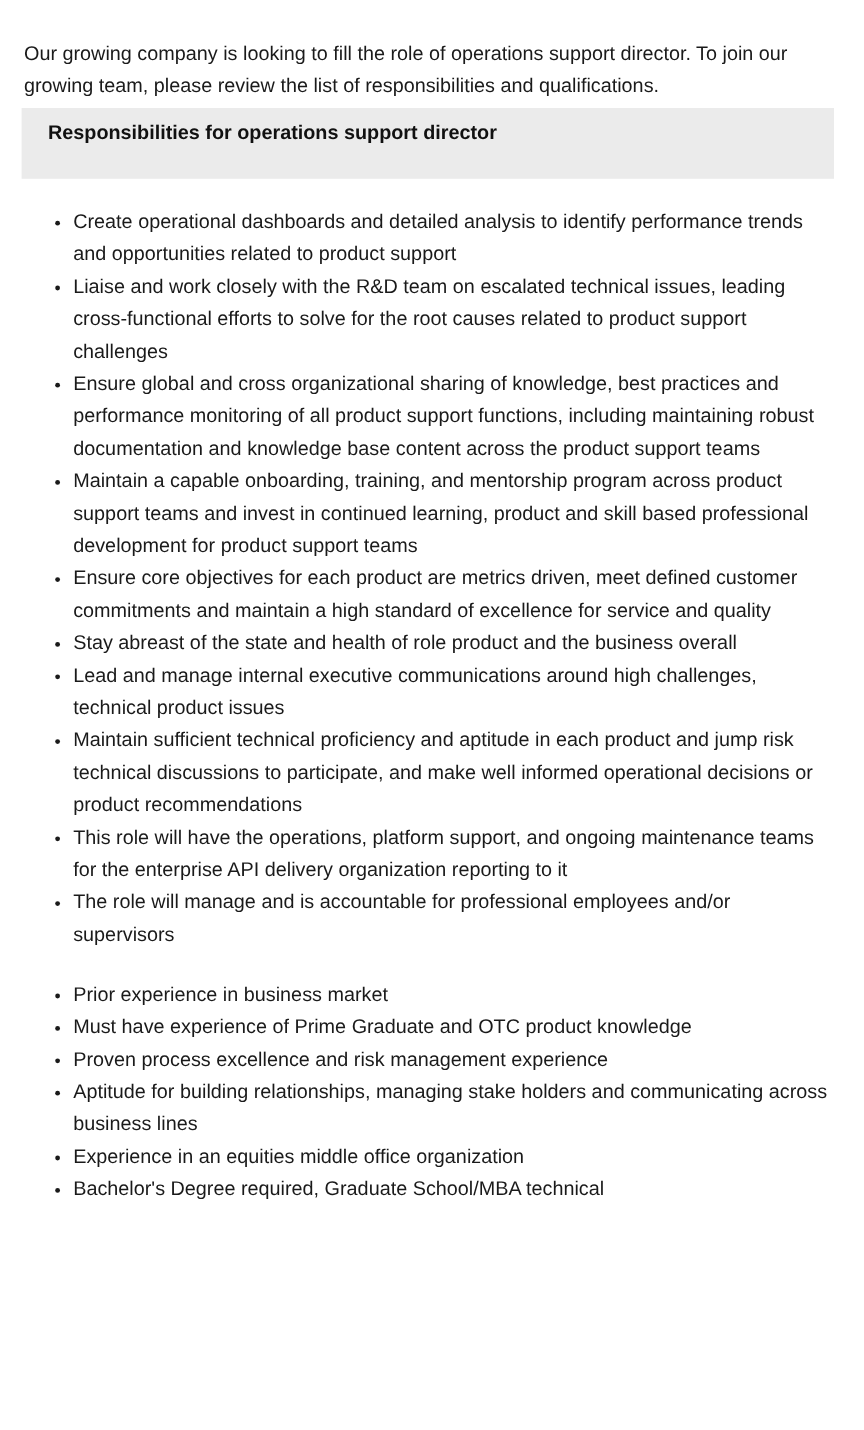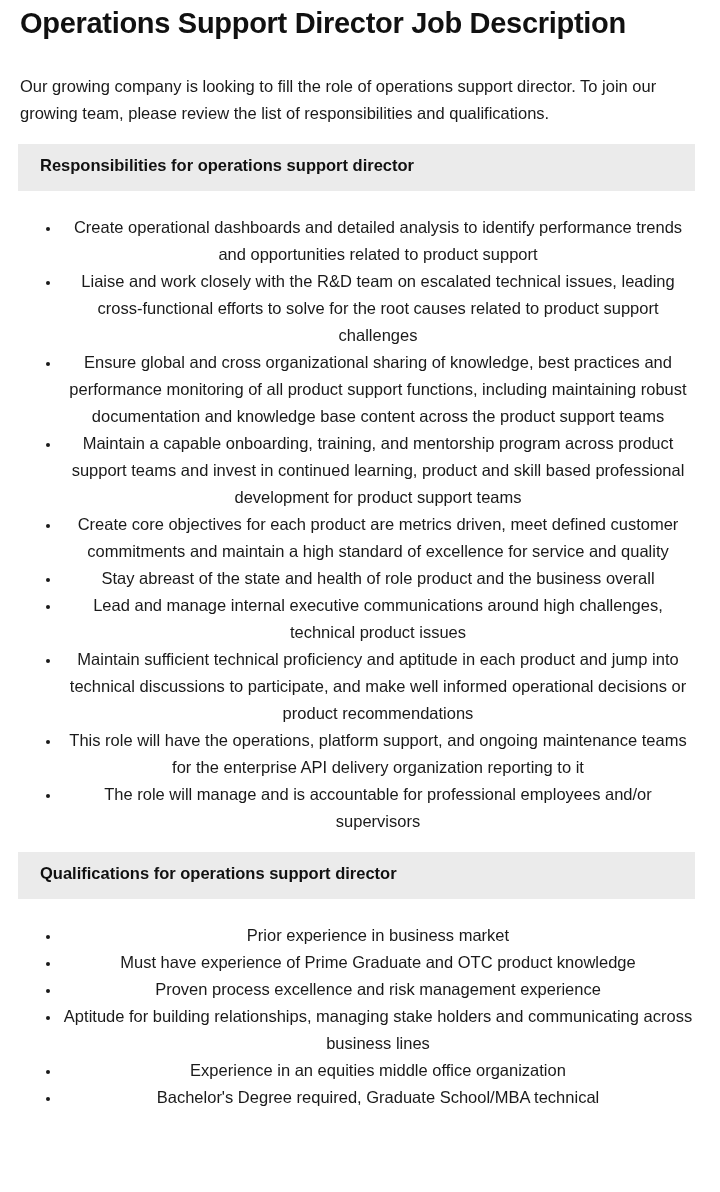--- a/index.html
+++ b/index.html
@@ -27,72 +27,69 @@
     white-space: nowrap;
     color: #111111;
   }
   p.intro {
     margin: 32px 24px 0 20px;
     font-size: 16.5px;
     line-height: 27px;
     font-weight: 400;
   }
   .banner {
-    margin: 17px 25px 0 18px;
-    padding: 11px 0 16px 22px;
+    margin: 4px 25px 0 18px;
+    padding: 11px 0 28px 22px;
     background: var(--header-bg, #ebebeb);
     font-size: 16.5px;
     line-height: 20px;
     font-weight: 700;
     color: #111111;
   }
   ul.bullets {
     margin: 23px 25px 0 0;
     padding: 0 0 0 61px;
     list-style: disc outside;
-    text-align: center;
   }
   ul.bullets li {
     font-size: 16.5px;
     line-height: 27px;
     padding-left: 0;
   }
   ul.bullets li::marker {
     font-size: 0.85em;
     color: #1a1a1a;
   }
   section { display: block; }
 </style>
 </head>
 <body>
 
 <div class="page">
 
-  <h1 class="title">Operations Support Director Job Description</h1>
 
   <p class="intro">Our growing company is looking to fill the role of operations support director. To join our growing team, please review the list of responsibilities and qualifications.</p>
 
   <section>
     <div class="banner">Responsibilities for operations support director</div>
     <ul class="bullets">
         <li>Create operational dashboards and detailed analysis to identify performance trends and opportunities related to product support</li>
         <li>Liaise and work closely with the R&amp;D team on escalated technical issues, leading cross-functional efforts to solve for the root causes related to product support challenges</li>
         <li>Ensure global and cross organizational sharing of knowledge, best practices and performance monitoring of all product support functions, including maintaining robust documentation and knowledge base content across the product support teams</li>
         <li>Maintain a capable onboarding, training, and mentorship program across product support teams and invest in continued learning, product and skill based professional development for product support teams</li>
-        <li>Create core objectives for each product are metrics driven, meet defined customer commitments and maintain a high standard of excellence for service and quality</li>
+        <li>Ensure core objectives for each product are metrics driven, meet defined customer commitments and maintain a high standard of excellence for service and quality</li>
         <li>Stay abreast of the state and health of role product and the business overall</li>
         <li>Lead and manage internal executive communications around high challenges, technical product issues</li>
-        <li>Maintain sufficient technical proficiency and aptitude in each product and jump into technical discussions to participate, and make well informed operational decisions or product recommendations</li>
+        <li>Maintain sufficient technical proficiency and aptitude in each product and jump risk technical discussions to participate, and make well informed operational decisions or product recommendations</li>
         <li>This role will have the operations, platform support, and ongoing maintenance teams for the enterprise API delivery organization reporting to it</li>
         <li>The role will manage and is accountable for professional employees and/or supervisors</li>
       </ul>
   </section>
 
   <section>
-    <div class="banner">Qualifications for operations support director</div>
     <ul class="bullets">
         <li>Prior experience in business market</li>
         <li>Must have experience of Prime Graduate and OTC product knowledge</li>
         <li>Proven process excellence and risk management experience</li>
         <li>Aptitude for building relationships, managing stake holders and communicating across business lines</li>
         <li>Experience in an equities middle office organization</li>
         <li>Bachelor's Degree required, Graduate School/MBA technical</li>
       </ul>
   </section>
 

